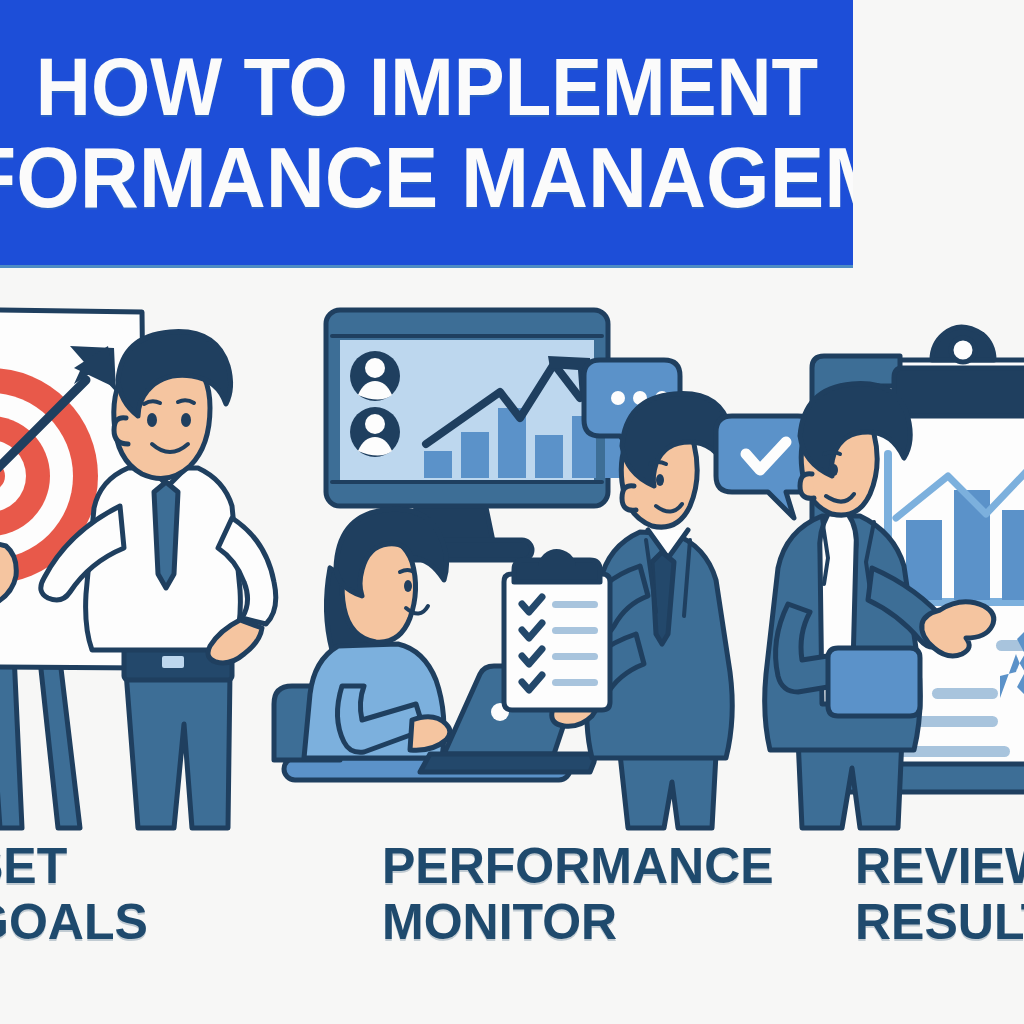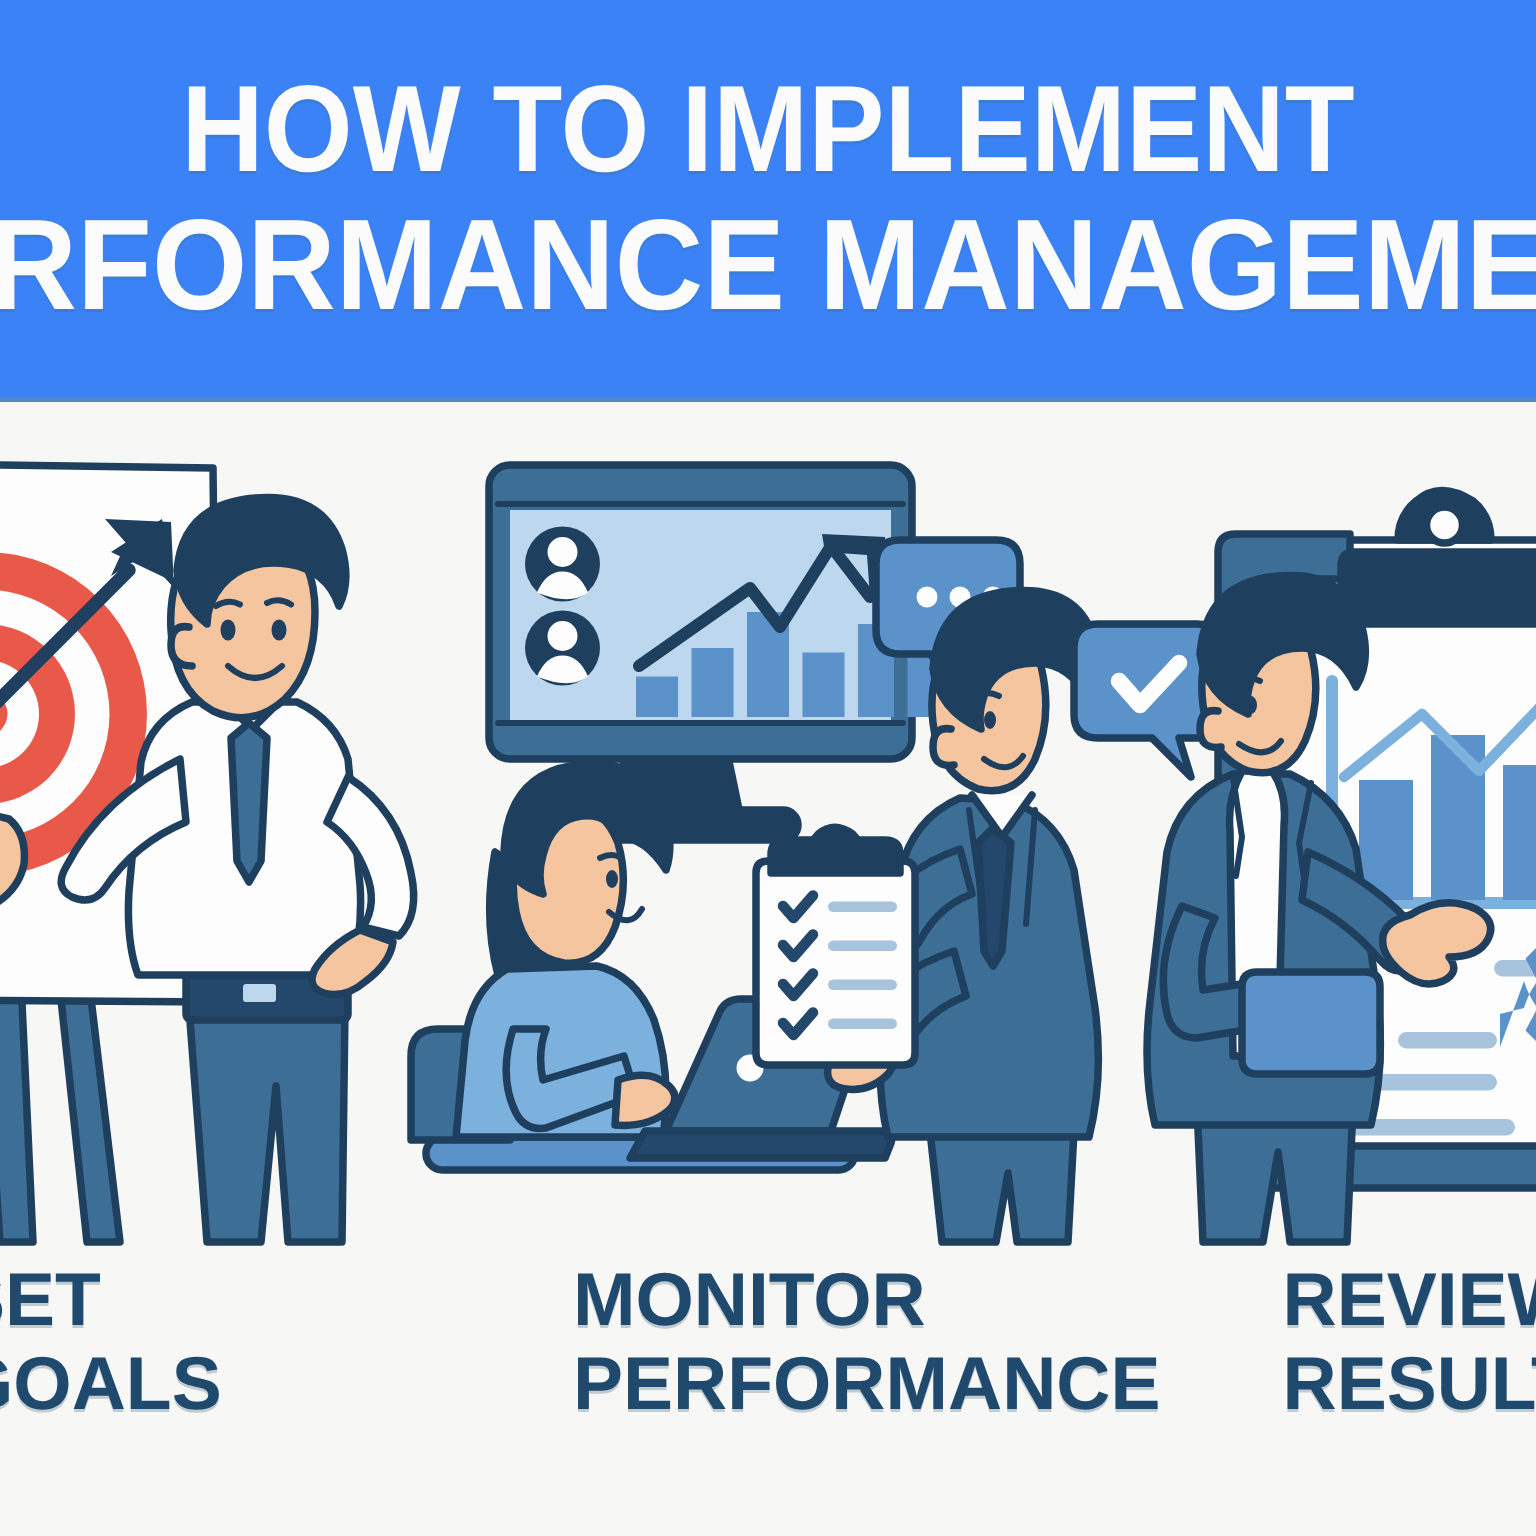--- a/index.html
+++ b/index.html
@@ -4,22 +4,22 @@
 <style>
   html,body{margin:0;padding:0;}
   body{
     width:1024px;height:1024px;overflow:hidden;
     background:#f7f7f6;
     font-family:"Liberation Sans",sans-serif;
     position:relative;
   }
   
   #banner{
-    position:absolute;left:0;top:0;width:1024px;height:268px;
-    background:#3b82f6;
+    position:absolute;left:0;top:0;width:853px;height:268px;
+    background:#1d4ed8;
     overflow:hidden;
   }
   #banner:after{
     content:"";position:absolute;left:0;bottom:0;width:100%;height:3px;
     background:#4e8cc4;
   }
   .ttl{
     position:absolute;left:50%;transform:translateX(-50%);
     white-space:nowrap;
     color:#fbfbfb;
@@ -353,19 +353,19 @@
     </g>
   </g>
 </svg>
 </div>
 
 <div class="cap" id="cap1">
   <div>SET</div>
   <div>GOALS</div>
 </div>
 <div class="cap" id="cap2">
+  <div>PERFORMANCE</div>
   <div>MONITOR</div>
-  <div>PERFORMANCE</div>
 </div>
 <div class="cap" id="cap3">
   <div>REVIEW</div>
   <div>RESULTS</div>
 </div>
 
 </body></html>

